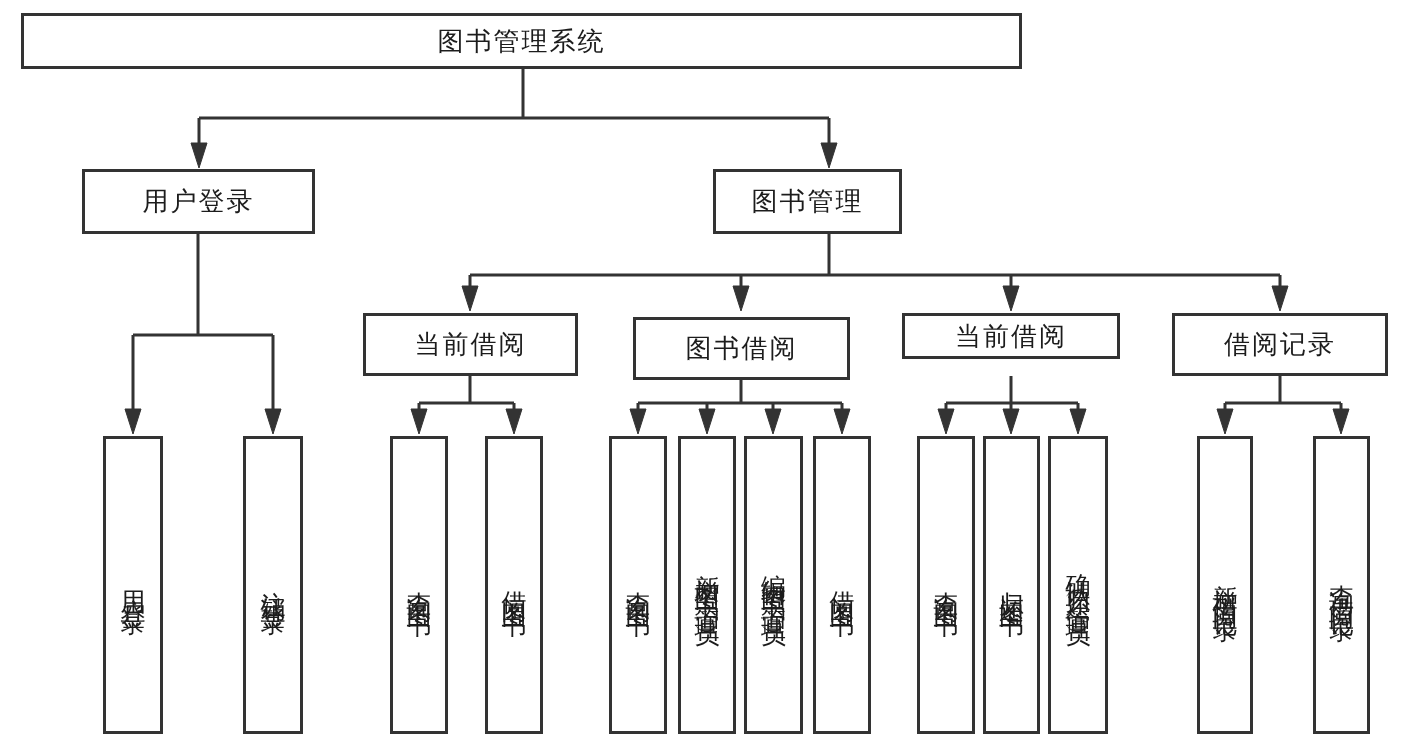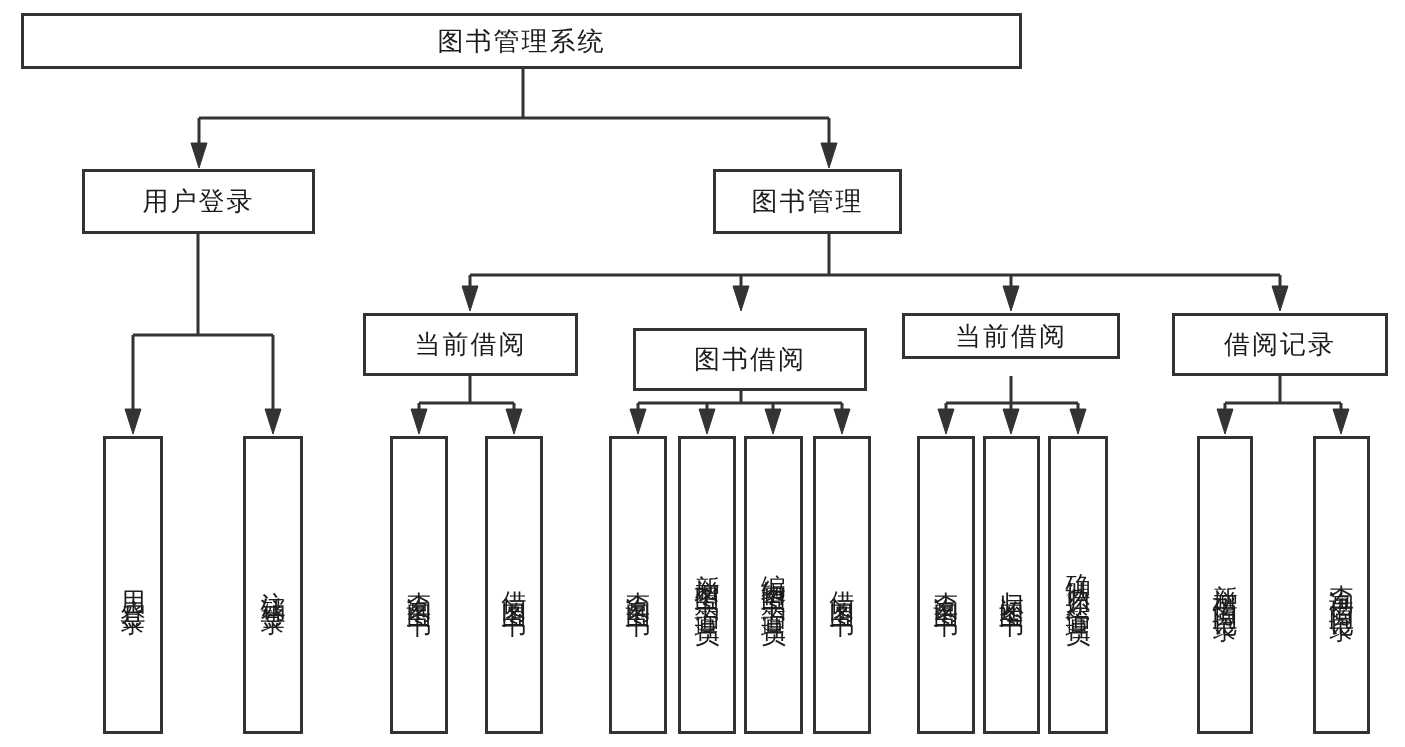--- a/index.html
+++ b/index.html
@@ -113,21 +113,21 @@
   <div class="node" style="left:82px;top:169px;width:233px;height:65px">
     <span class="h-label">用户登录</span>
   </div>
   <div class="node" style="left:713px;top:169px;width:189px;height:65px">
     <span class="h-label">图书管理</span>
   </div>
 
   <div class="node" style="left:363px;top:313px;width:215px;height:63px">
     <span class="h-label">当前借阅</span>
   </div>
-  <div class="node" style="left:633px;top:328px;width:234px;height:63px">
+  <div class="node" style="left:633px;top:317px;width:217px;height:63px">
     <span class="h-label">图书借阅</span>
   </div>
   <div class="node" style="left:902px;top:313px;width:218px;height:46px">
     <span class="h-label">当前借阅</span>
   </div>
   <div class="node" style="left:1172px;top:313px;width:216px;height:63px">
     <span class="h-label">借阅记录</span>
   </div>
 
   <div class="node leaf" style="left:103px;top:436px;width:60px;height:298px">

